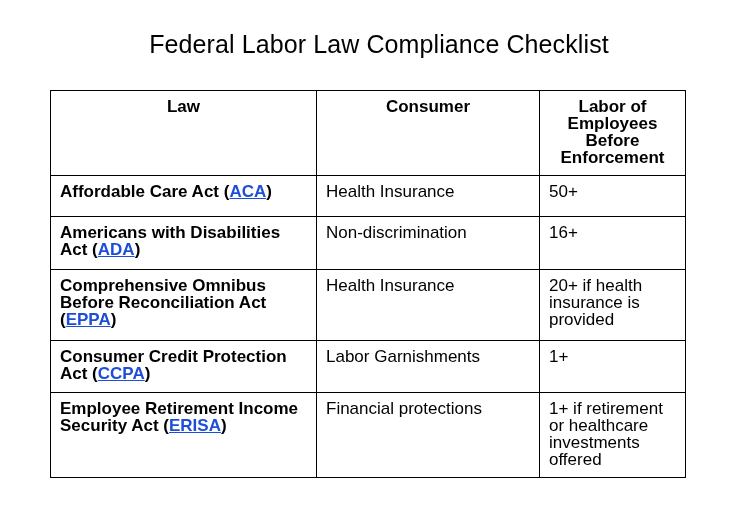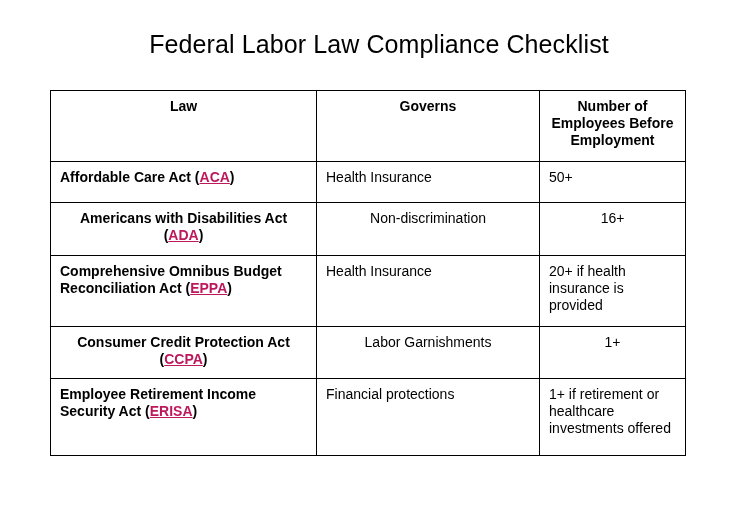--- a/index.html
+++ b/index.html
@@ -43,21 +43,21 @@
   table.checklist {
     width: 635px;
     border-collapse: collapse;
     table-layout: fixed;
   }
   table.checklist td,
   table.checklist th {
     border: 1.4px solid #000000;
     vertical-align: top;
     padding: 7px 9px 9px 9px;
-    font-size: 14px;
+    font-size: 17px;
     line-height: 17px;
     color: #000000;
     background: #ffffff;
   }
   col.c-law { width: 266px; }
   col.c-gov { width: 223px; }
   col.c-num { width: 146px; }
 
   thead th {
     text-align: center;
@@ -69,28 +69,28 @@
   }
   tbody td.law-cell {
     font-weight: 700;
   }
   tbody td.gov-cell,
   tbody td.num-cell {
     font-weight: 400;
   }
   tbody tr.r1 td { height: 24px; }
   tbody tr.r2 td { height: 38px; }
-  tbody tr.r3 td { height: 36px; text-align: center; }
+  tbody tr.r3 td { height: 36px; }
   tbody tr.r4 td { height: 54px; }
-  tbody tr.r5 td { height: 35px; text-align: center; }
+  tbody tr.r5 td { height: 35px; }
   tbody tr.r6 td { height: 34px; }
   tbody tr.r7 td { height: 60px; }
 
   a.acr {
-    color: #be185d;
+    color: #1d4ed8;
     text-decoration: underline;
     text-underline-offset: 1px;
   }
   .paren, .star {
     color: #000000;
   }
 </style>
 </head>
 <body>
 
@@ -101,41 +101,41 @@
   <div class="table-wrap">
     <table class="checklist">
       <colgroup>
         <col class="c-law">
         <col class="c-gov">
         <col class="c-num">
       </colgroup>
       <thead>
         <tr>
           <th>Law</th>
-          <th>Governs</th>
-          <th>Number of Employees Before Employment</th>
+          <th>Consumer</th>
+          <th>Labor of Employees Before Enforcement</th>
         </tr>
       </thead>
       <tbody>
 
         <tr class="r1">
           <td class="law-cell"><span>Affordable Care Act (</span><a class="acr" href="#">ACA</a><span class="paren">)</span></td>
           <td class="gov-cell">Health Insurance</td>
           <td class="num-cell">50+</td>
         </tr>
 
 
         <tr class="r3">
           <td class="law-cell"><span>Americans with Disabilities Act (</span><a class="acr" href="#">ADA</a><span class="paren">)</span></td>
           <td class="gov-cell">Non-discrimination</td>
           <td class="num-cell">16+</td>
         </tr>
 
         <tr class="r4">
-          <td class="law-cell"><span>Comprehensive Omnibus Budget Reconciliation Act (</span><a class="acr" href="#">EPPA</a><span class="paren">)</span></td>
+          <td class="law-cell"><span>Comprehensive Omnibus Before Reconciliation Act (</span><a class="acr" href="#">EPPA</a><span class="paren">)</span></td>
           <td class="gov-cell">Health Insurance</td>
           <td class="num-cell">20+ if health insurance is provided</td>
         </tr>
 
         <tr class="r5">
           <td class="law-cell"><span>Consumer Credit Protection Act (</span><a class="acr" href="#">CCPA</a><span class="paren">)</span></td>
           <td class="gov-cell">Labor Garnishments</td>
           <td class="num-cell">1+</td>
         </tr>
 

